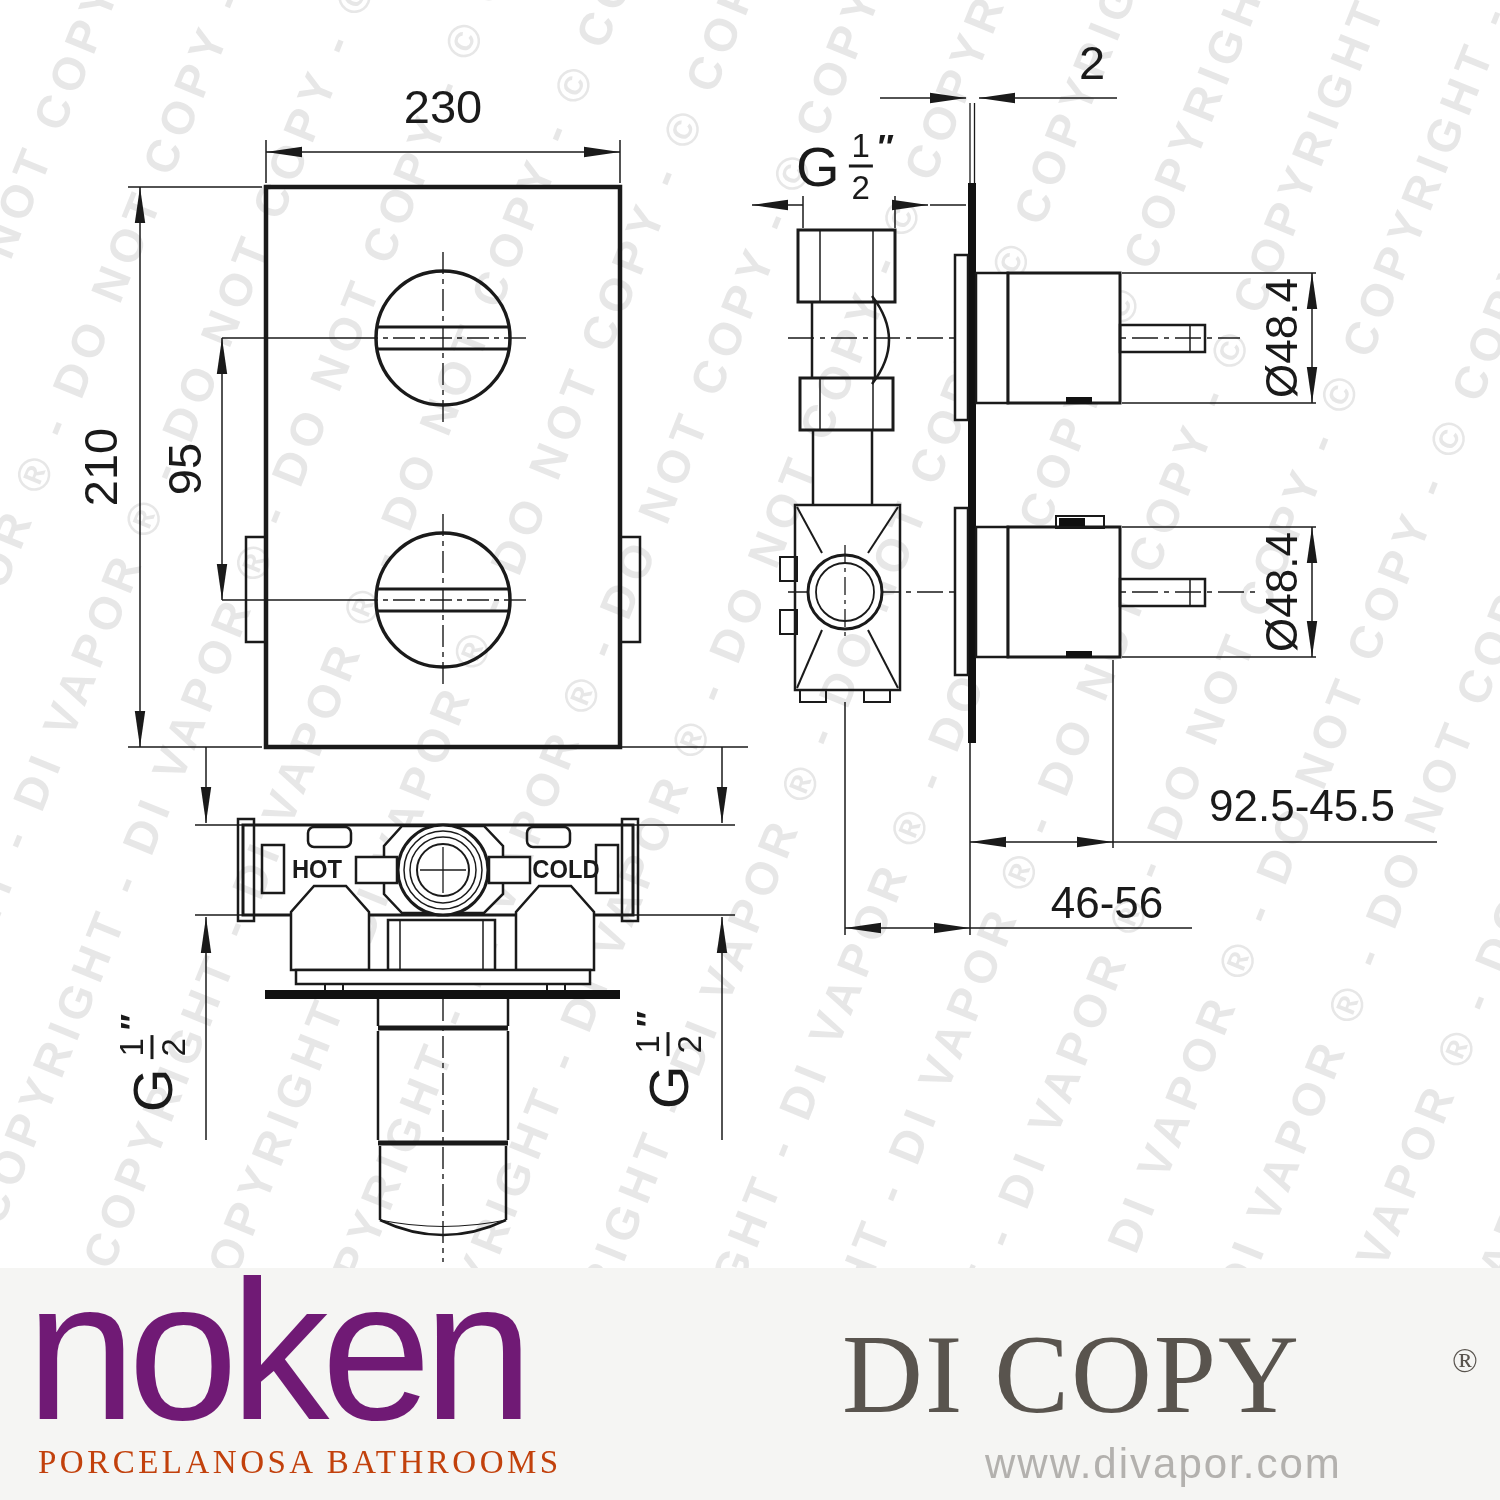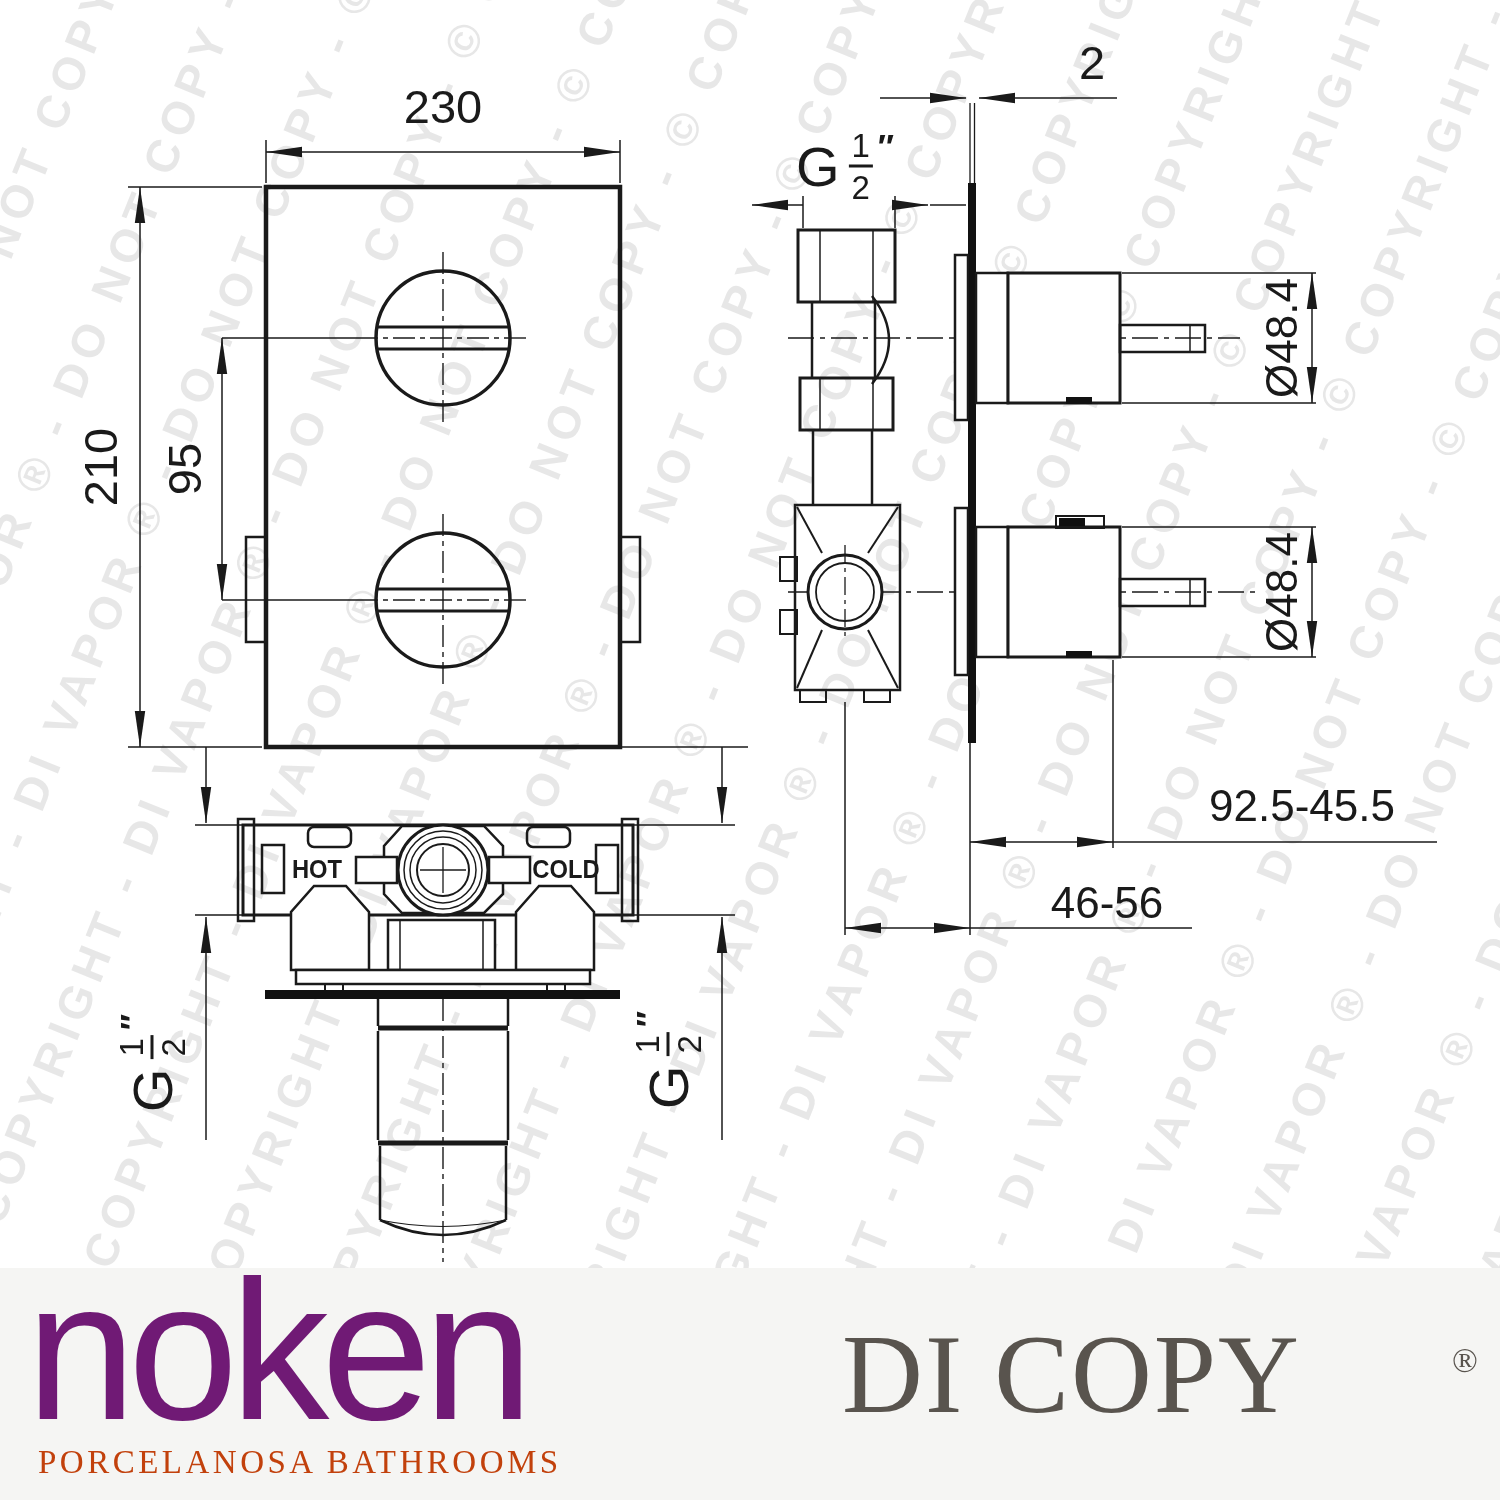--- a/index.html
+++ b/index.html
@@ -294,14 +294,15 @@
       </span>
       <span class="inch">″</span>
     </div>
   </div>
 
   <div id="footer-band"></div>
   <div id="noken-logo">noken</div>
   <div id="noken-sub">PORCELANOSA BATHROOMS</div>
   <div id="divapor-logo">DI COPY</div>
   <div id="divapor-reg">®</div>
+  <div id="divapor-url">www.divapor.com</div>
 
 </div>
 
 </body></html>

